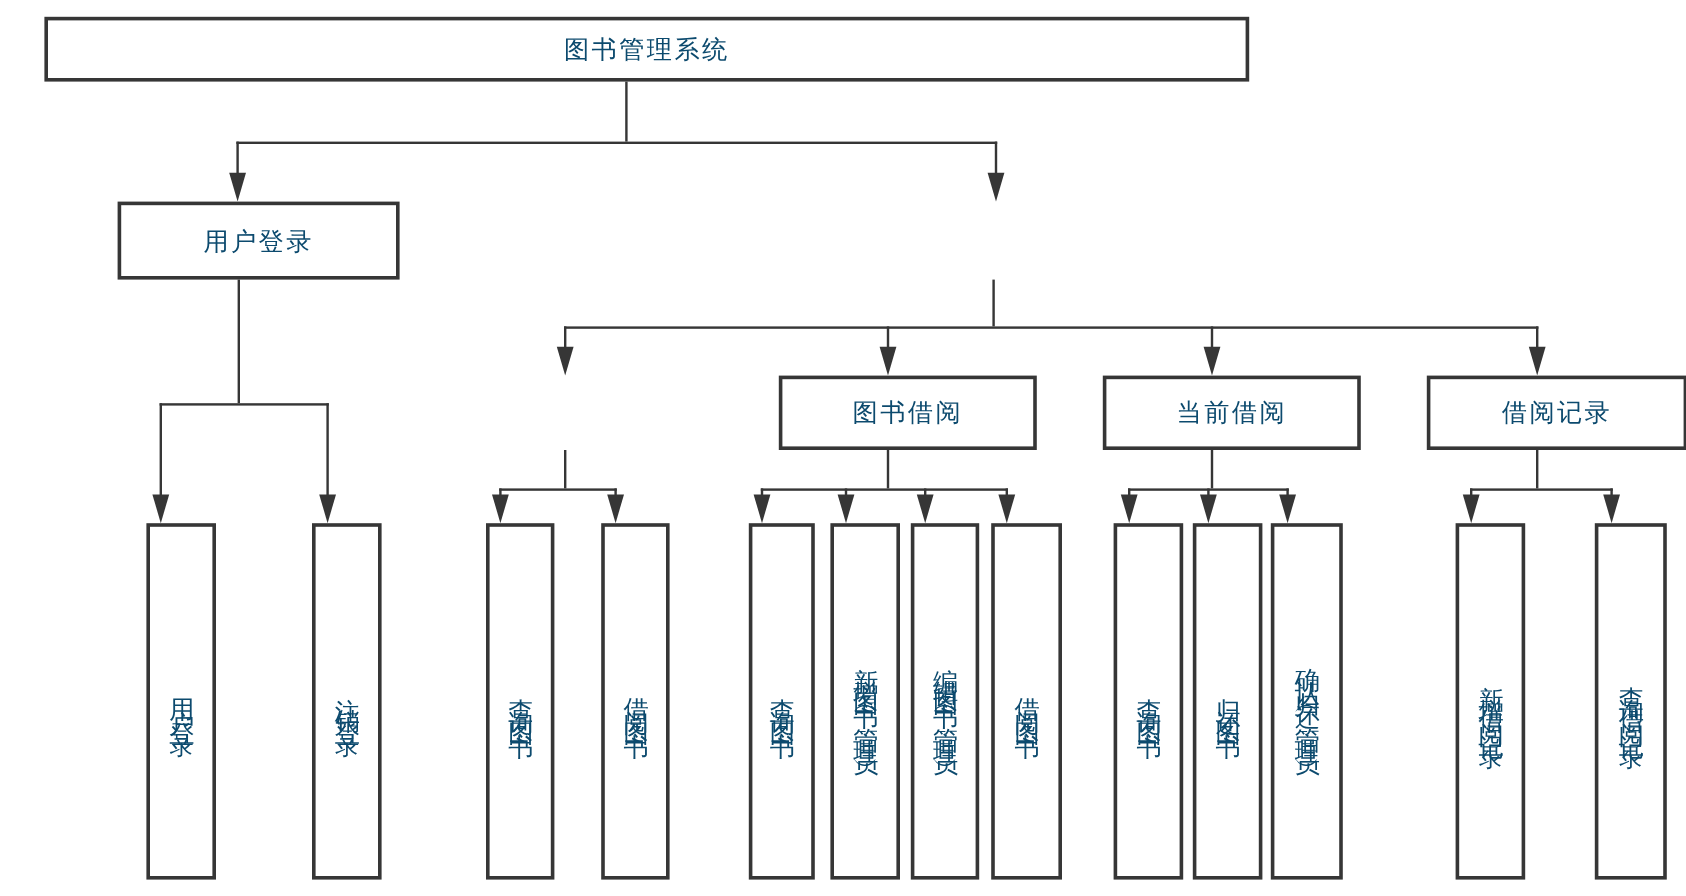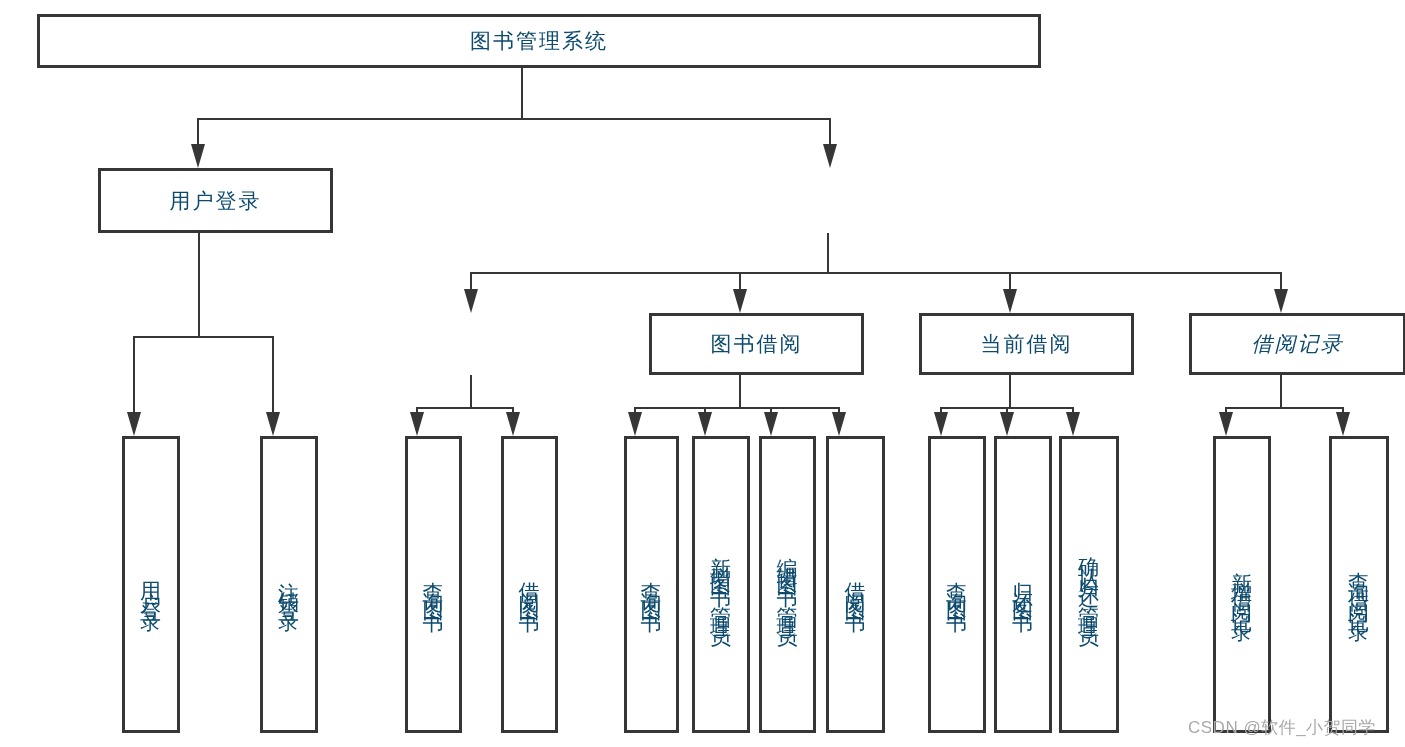--- a/index.html
+++ b/index.html
@@ -68,21 +68,21 @@
   <div class="arrow" style="left:1003px;top:289px;"></div>
   <div class="vline" style="left:1280px;top:272px;height:22px;"></div>
   <div class="arrow" style="left:1274px;top:289px;"></div>
 
   <div class="box hbox" style="left:633px;top:313px;width:215px;height:62px;">
     <span>图书借阅</span>
   </div>
   <div class="box hbox" style="left:903px;top:313px;width:215px;height:62px;text-align:center;">
     <span>当前借阅</span>
   </div>
-  <div class="box hbox" style="left:1173px;top:313px;width:217px;height:62px;font-style:italic;">
+  <div class="box hbox" style="left:1173px;top:313px;width:217px;height:62px;">
     <span>借阅记录</span>
   </div>
 
   <div class="vline" style="left:470px;top:375px;height:32px;"></div>
   <div class="hline" style="left:416px;top:407px;width:98px;"></div>
   <div class="vline" style="left:416px;top:407px;height:10px;"></div>
   <div class="arrow" style="left:410px;top:412px;"></div>
   <div class="vline" style="left:512px;top:407px;height:10px;"></div>
   <div class="arrow" style="left:506px;top:412px;"></div>
 
@@ -150,15 +150,14 @@
       <span>确认归还（管理员）</span>
     </div>
 
   <div class="box vbox" style="left:1197px;top:436px;width:58px;height:297px;">
       <span>新增借阅记录</span>
     </div>
   <div class="box vbox" style="left:1313px;top:436px;width:60px;height:297px;">
       <span>查询借阅记录</span>
     </div>
 
-  <div class="watermark">CSDN @软件_小贺同学</div>
 
 </div>
 
 </body></html>

